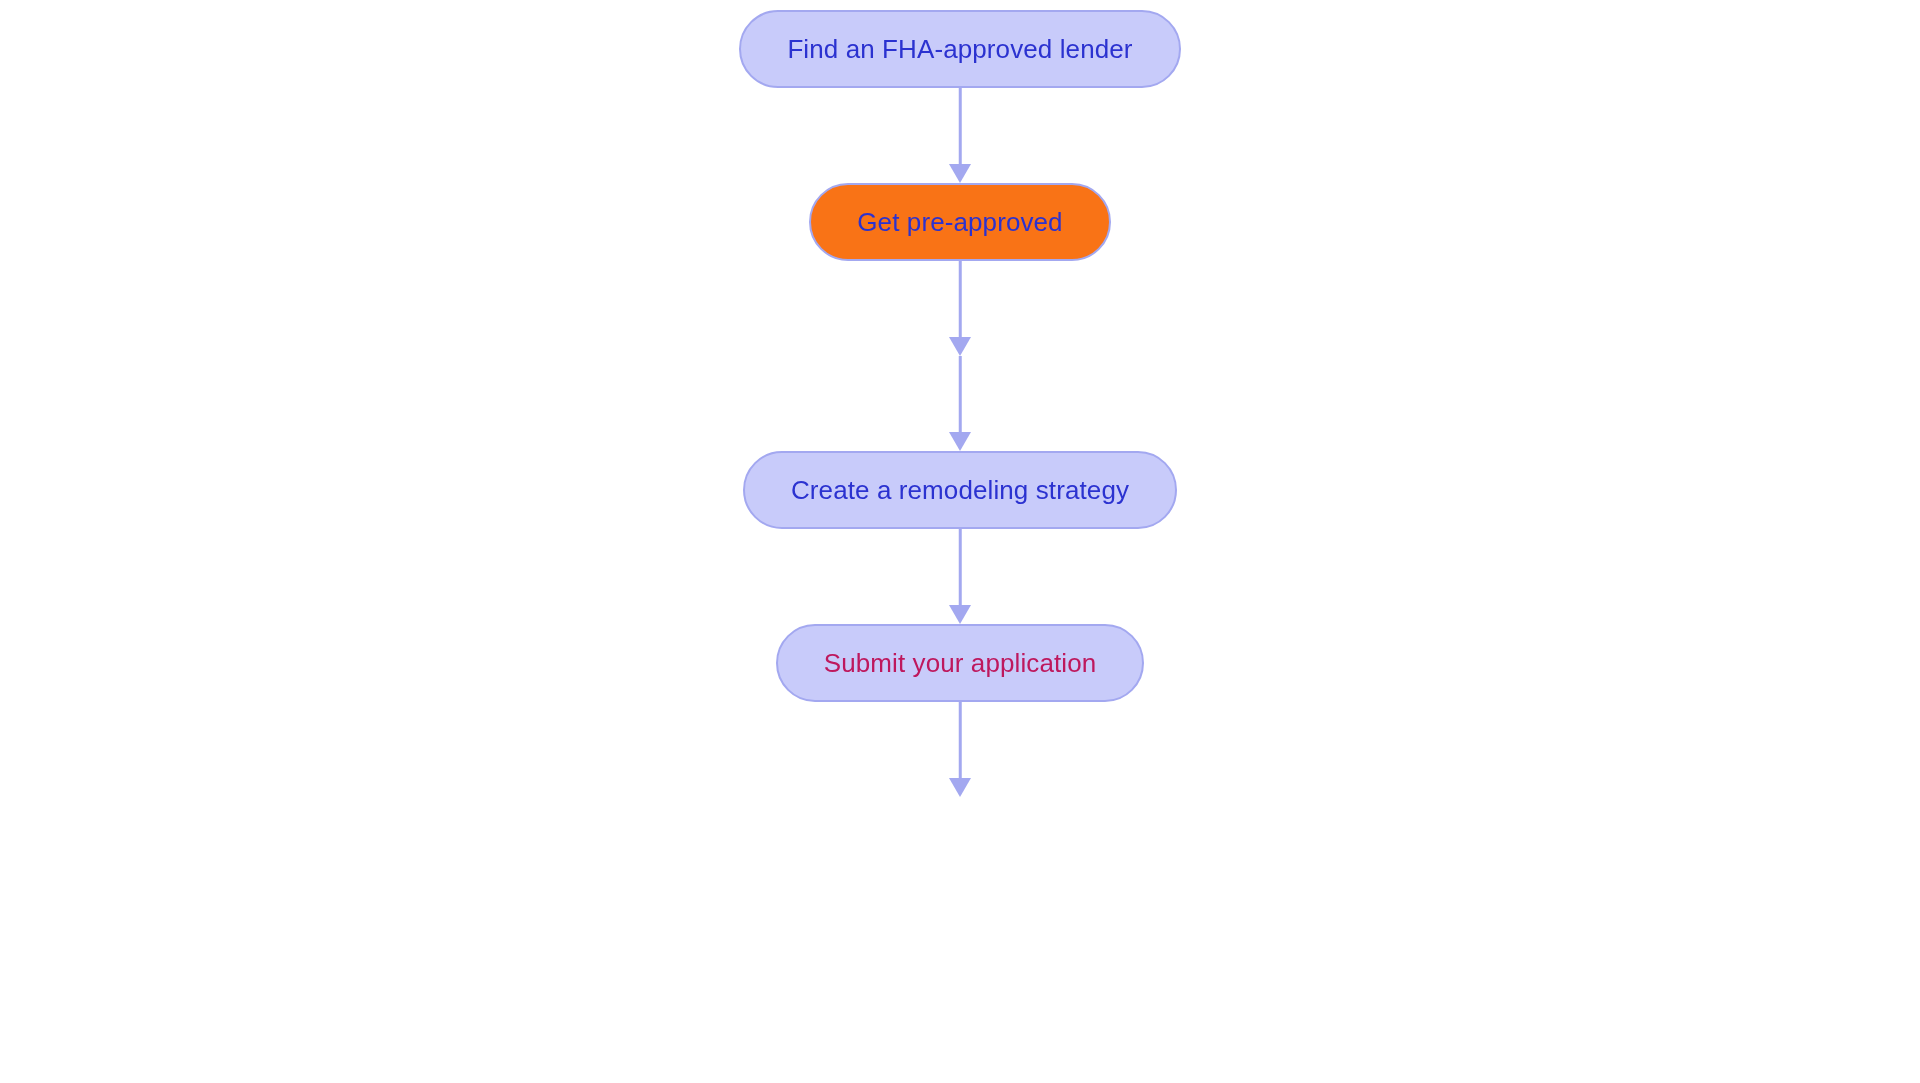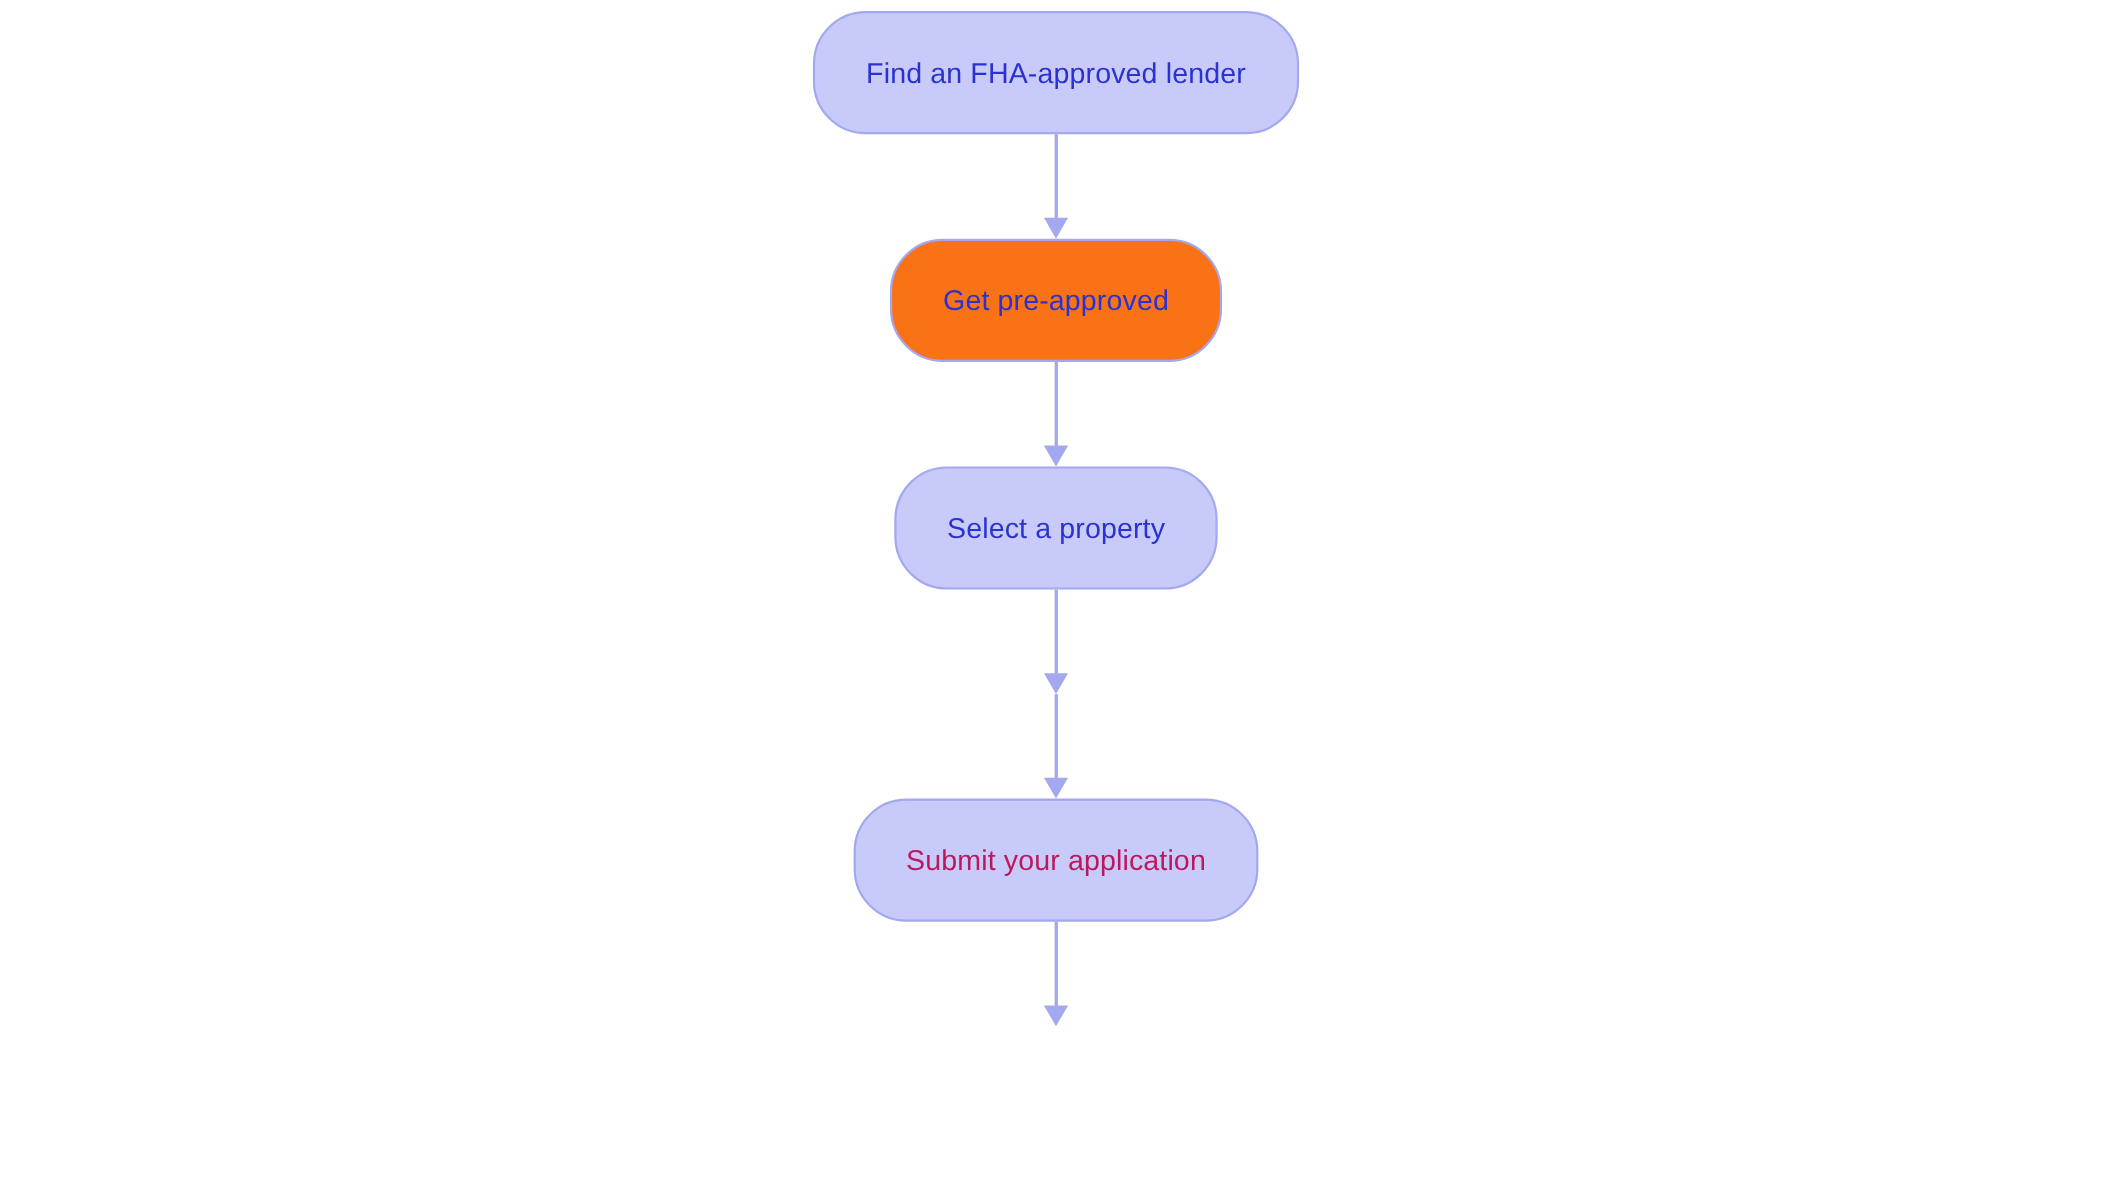--- a/index.html
+++ b/index.html
@@ -32,21 +32,21 @@
     flex-direction: column;
     align-items: center;
     justify-content: flex-start;
     padding-top: 10px;
     box-sizing: border-box;
   }
 
   .flow-node {
     position: relative;
     box-sizing: border-box;
-    height: 112px;
+    height: 78px;
     display: flex;
     align-items: center;
     justify-content: center;
     background: #c8cbfa;
     border: 2px solid #1d4ed8;
     border-radius: 48px;
     padding: 0 46px;
     z-index: 2;
   }
 
@@ -105,29 +105,29 @@
 
     <div class="flow-node" style="background: #f97316; border-color: rgb(163, 168, 240);">
       <span class="flow-node-label" style="color: rgb(43, 50, 208);">Get pre-approved</span>
     </div>
 
     <div class="flow-connector">
       <div class="conn-line" style="background: rgb(163, 168, 240);"></div>
       <div class="conn-arrowhead" style="border-top-color: rgb(163, 168, 240);"></div>
     </div>
 
-    <div class="flow-node" style="background: rgb(200, 203, 250); border-color: rgb(163, 168, 240);">
-      <span class="flow-node-label" style="color: rgb(43, 50, 208);">Select a property</span>
-    </div>
 
     <div class="flow-connector">
       <div class="conn-line" style="background: rgb(163, 168, 240);"></div>
       <div class="conn-arrowhead" style="border-top-color: rgb(163, 168, 240);"></div>
     </div>
 
+    <div class="flow-node" style="background: rgb(200, 203, 250); border-color: rgb(163, 168, 240);">
+      <span class="flow-node-label" style="color: rgb(43, 50, 208);">Create a remodeling strategy</span>
+    </div>
 
     <div class="flow-connector">
       <div class="conn-line" style="background: rgb(163, 168, 240);"></div>
       <div class="conn-arrowhead" style="border-top-color: rgb(163, 168, 240);"></div>
     </div>
 
     <div class="flow-node" style="background: rgb(200, 203, 250); border-color: rgb(163, 168, 240);">
       <span class="flow-node-label" style="color: #be185d;">Submit your application</span>
     </div>
 

